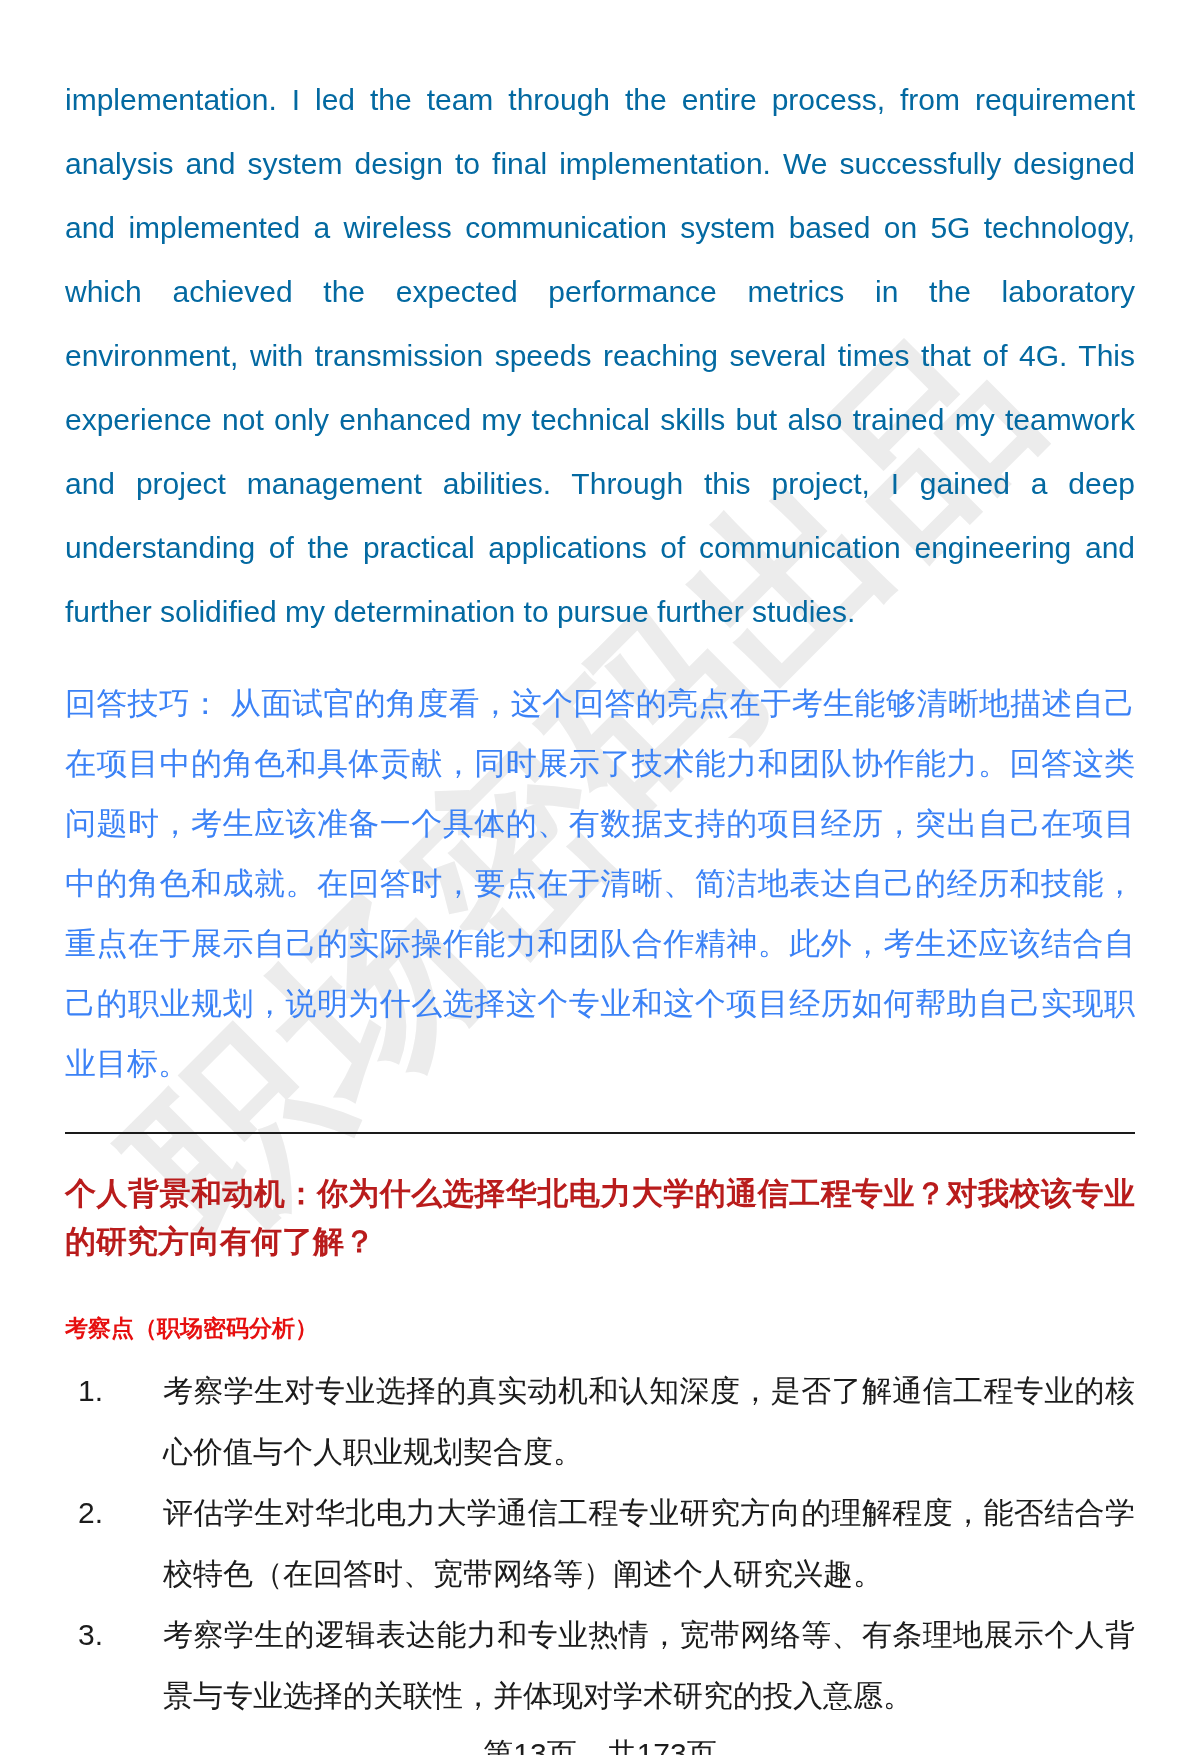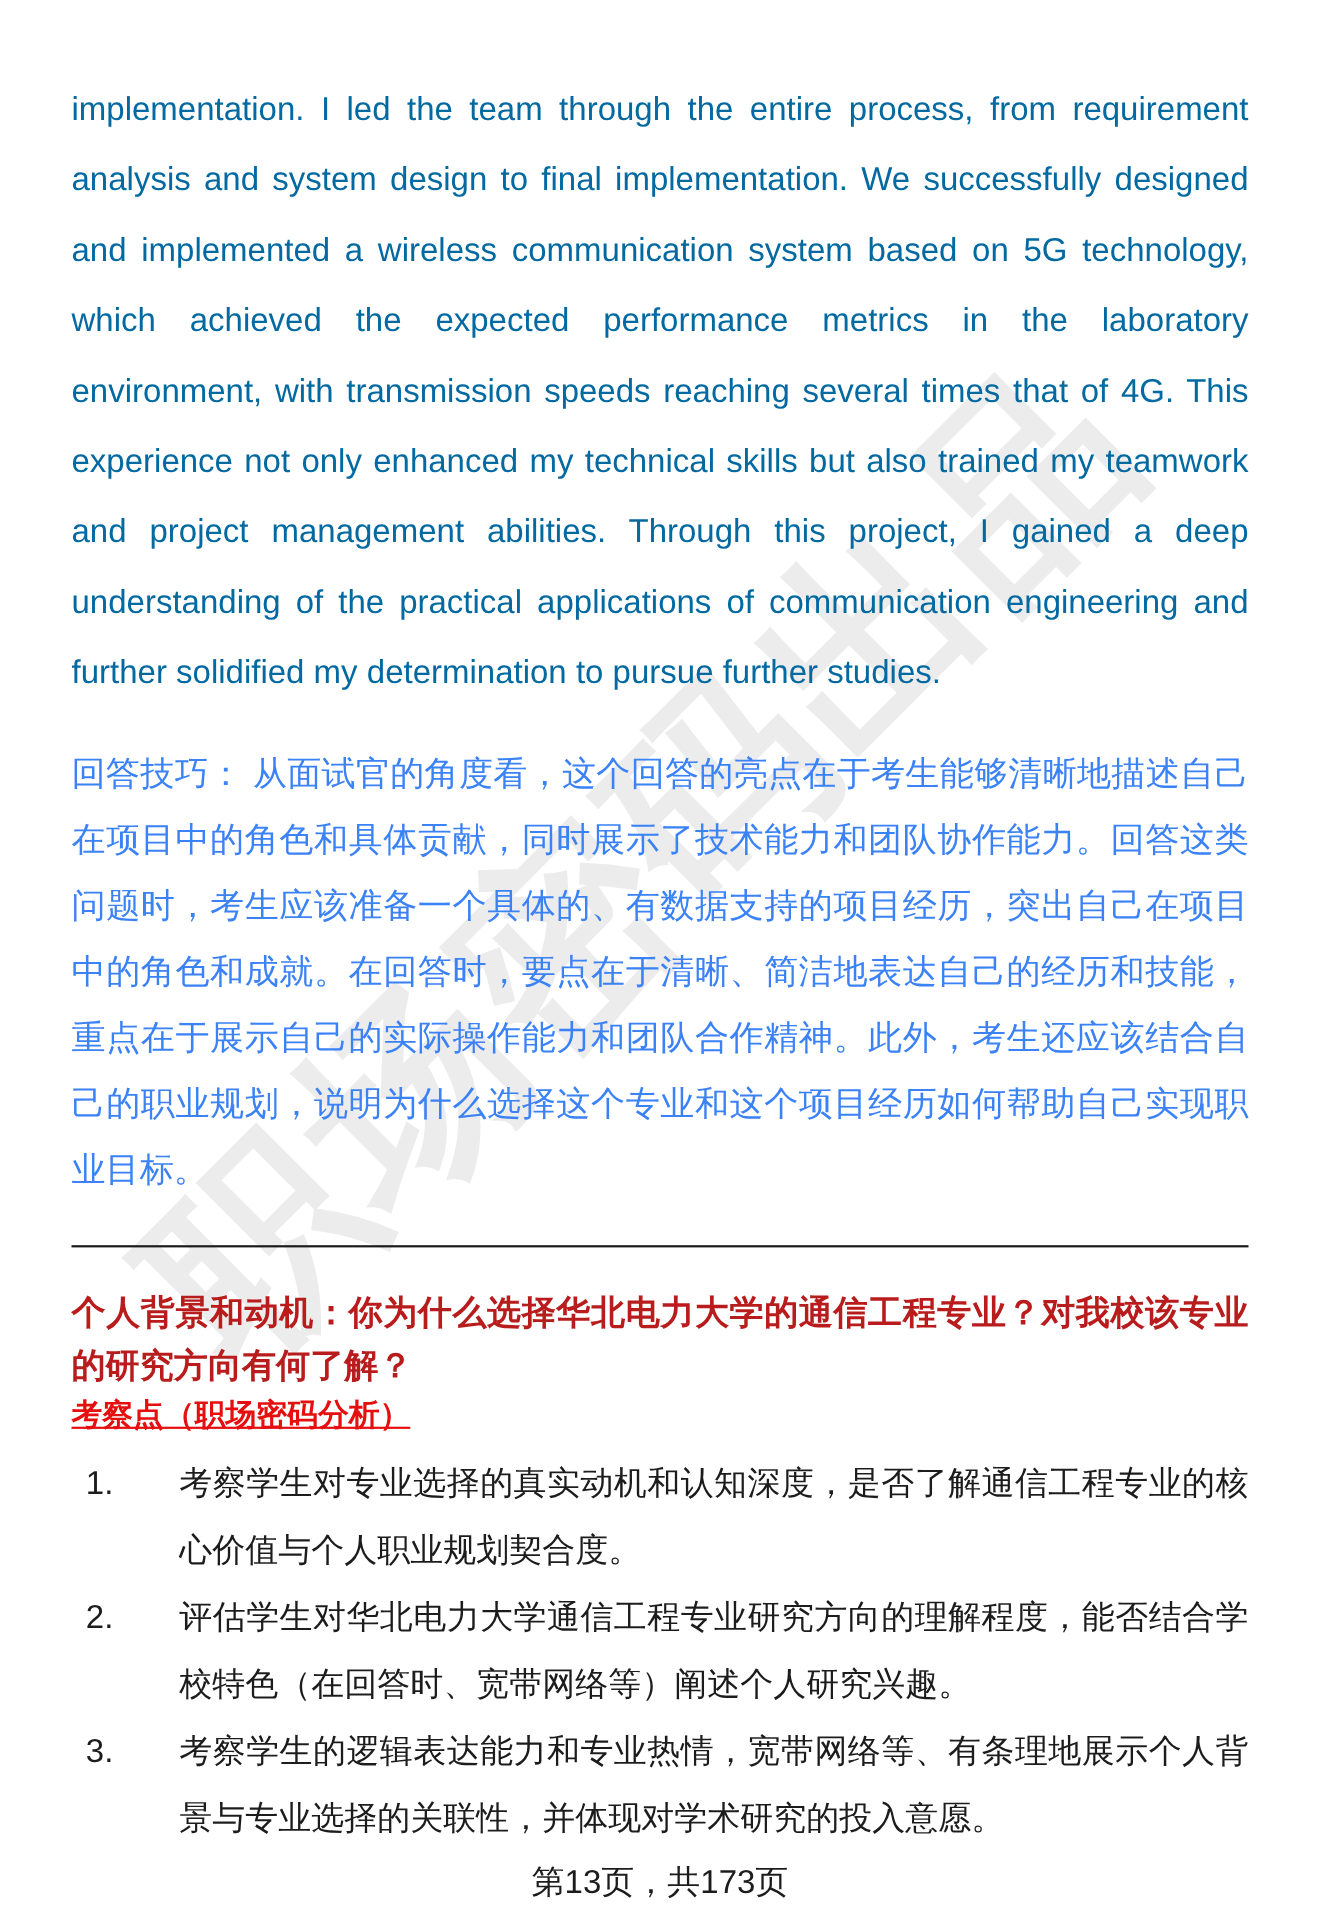--- a/index.html
+++ b/index.html
@@ -57,25 +57,25 @@
   }
   .question-heading {
     margin-top: 36px;
     font-size: 31px;
     line-height: 48px;
     font-weight: 700;
     color: #b91c1c;
     text-align: justify;
   }
   .assessment-heading {
-    font-size: 28px;
+    margin-top: 42px;
+    font-size: 23px;
     line-height: 40px;
     font-weight: 700;
     color: #e60f0f;
-    text-decoration: underline;
   }
   .points-list {
     margin-top: 12px;
     font-size: 30px;
     line-height: 61px;
   }
   .point-item {
     display: flex;
     align-items: flex-start;
     padding-left: 13px;

